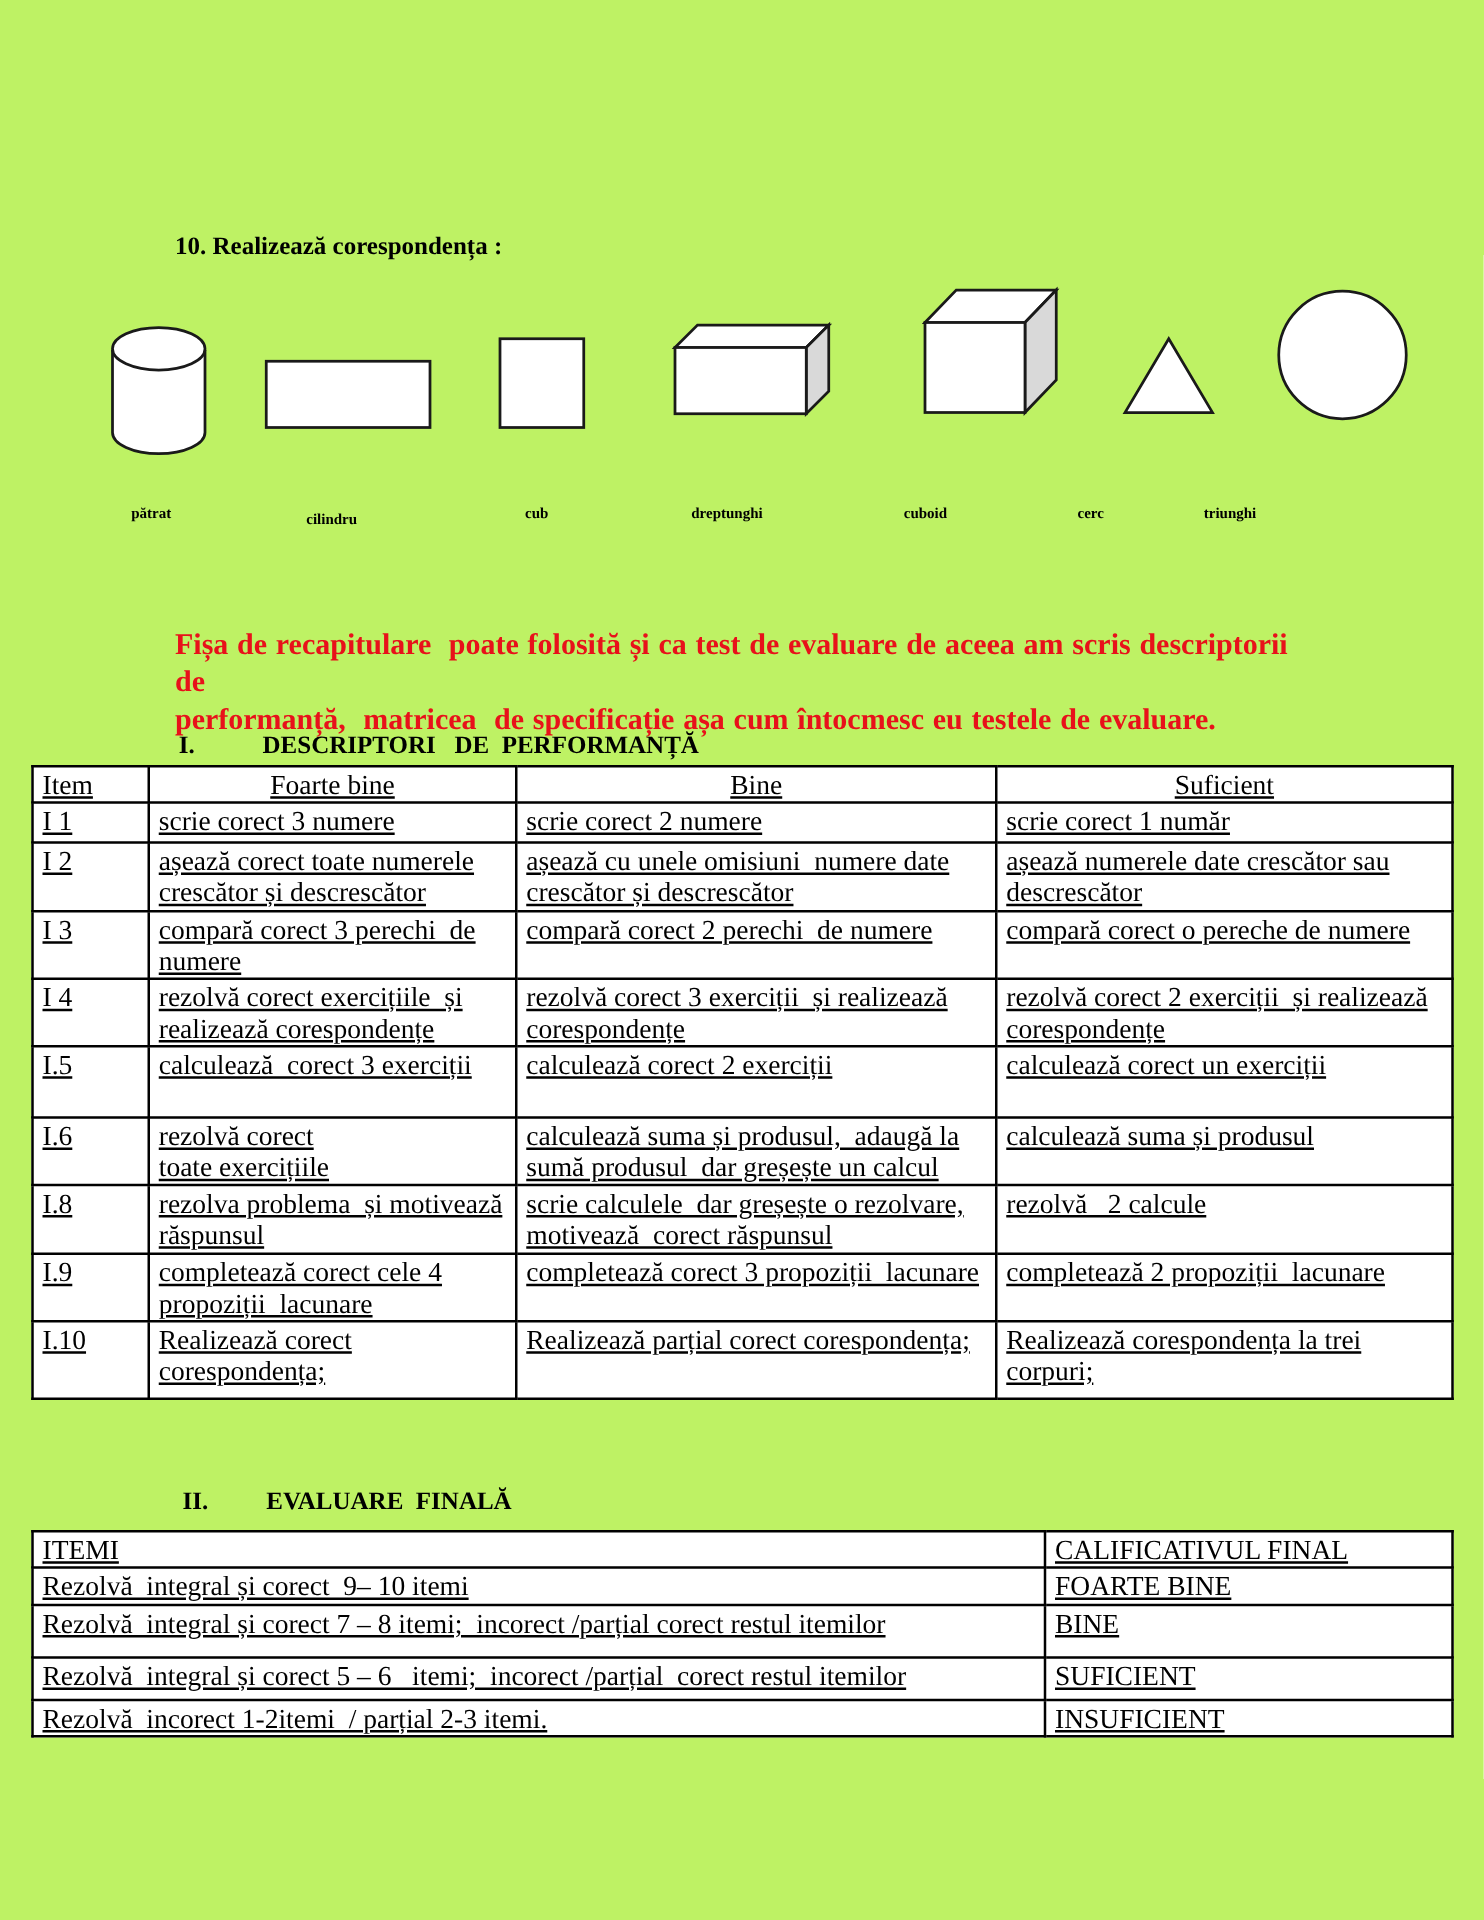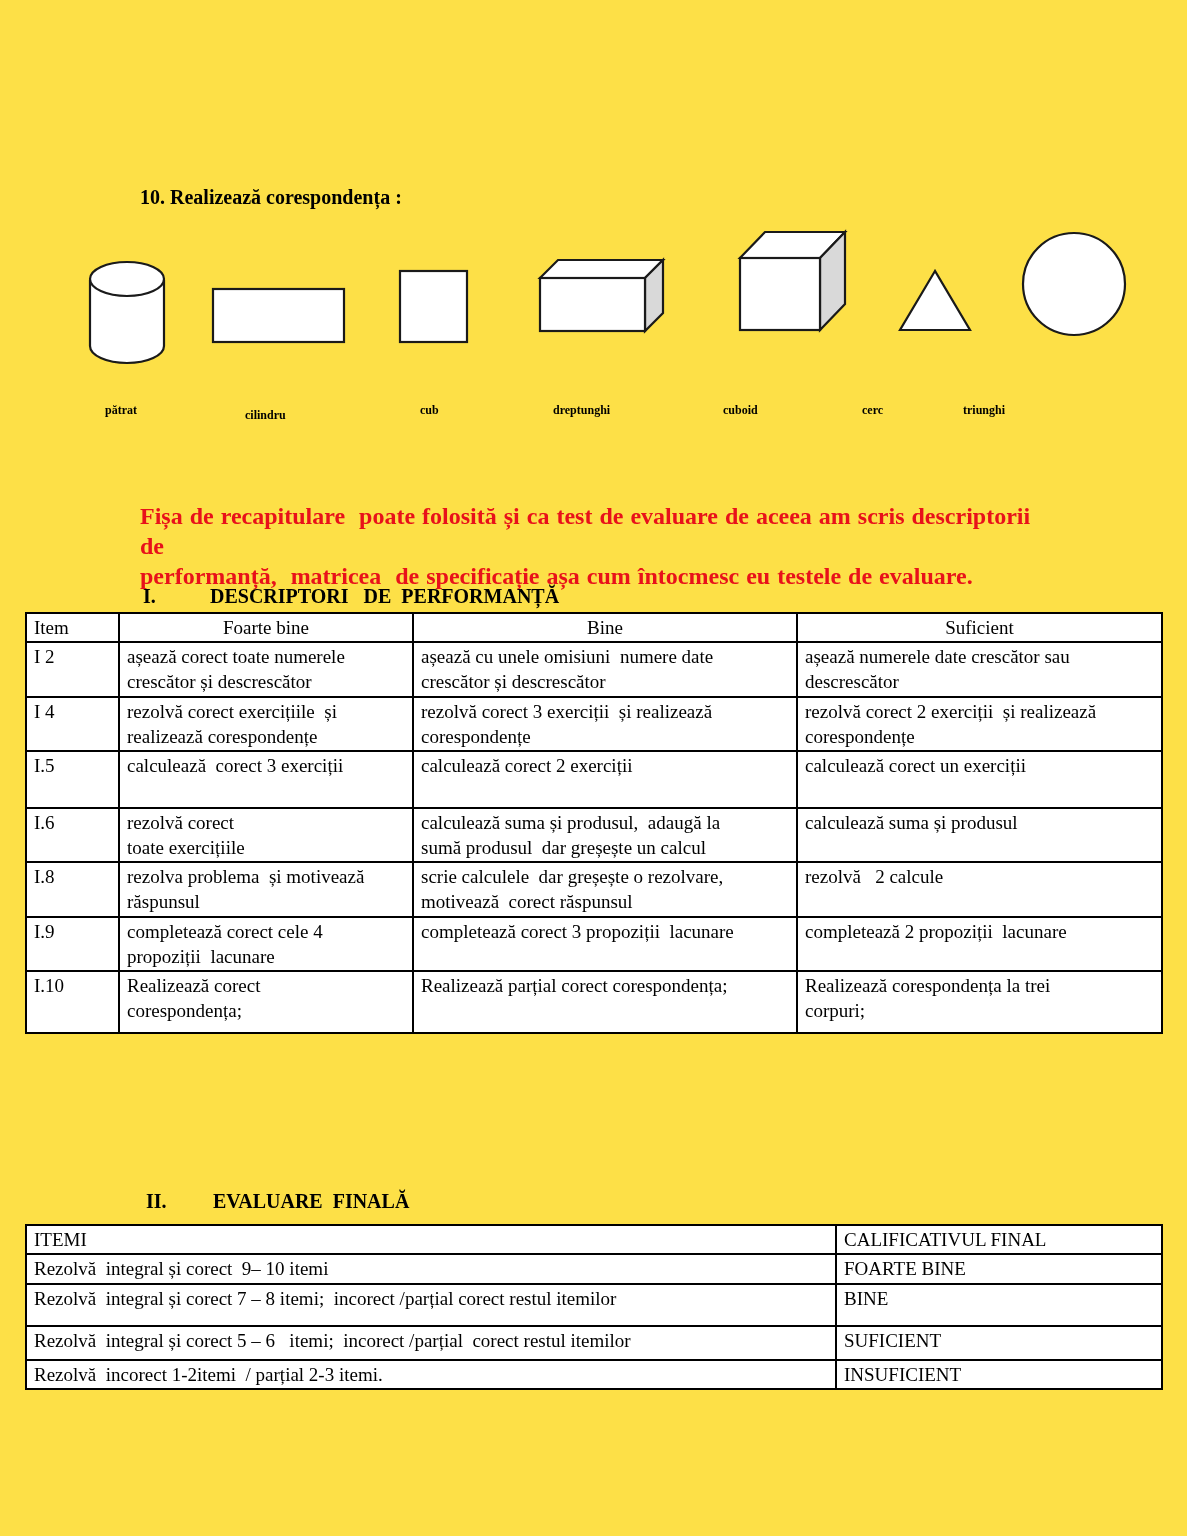--- a/index.html
+++ b/index.html
@@ -1,34 +1,34 @@
 <!DOCTYPE html>
 <html><head>
 <meta charset="utf-8">
 <style>
   html,body { margin:0; padding:0; background:#ffffff; }
   .page {
-    position:relative; width:1187px; height:1536px; background:#fde047;
+    position:relative; width:1187px; height:1536px; background:#bef264;
     font-family:"Liberation Serif","DejaVu Serif",serif; color:#000;
     overflow:hidden;
   }
   .abs { position:absolute; }
   .doc-title { font-weight:bold; font-size:20px; white-space:pre; }
   .shape-label { font-weight:bold; font-size:12px; white-space:pre; }
   .note {
     font-weight:bold; font-size:24px; line-height:30px;
     white-space:pre-wrap; width:910px; word-spacing:1px;
   }
   .section-heading { display:flex; font-weight:bold; font-size:20px; white-space:pre; }
   .sec-num { display:inline-block; width:67px; }
   table { border-collapse:collapse; table-layout:fixed; background:#fff; }
   td, th {
-    border:2px solid #000; font-size:19px; line-height:25px;
+    border:2px solid #000; font-size:22px; line-height:25px;
     vertical-align:top; padding:1px 7px; white-space:pre-wrap;
-    font-weight:normal; text-align:left; overflow:hidden;
+    font-weight:normal; text-align:left; overflow:hidden;text-decoration:underline;
   }
   th.center { text-align:center; }
   svg.shape { display:block; }
 </style>
 </head>
 <body>
 
 <div class="page">
 
   <div class="abs doc-title" style="left:140px; top:186px;">10. Realizează corespondența :</div>
@@ -89,28 +89,41 @@
         <col style="width:384px">
         <col style="width:365px">
       </colgroup>
     <tbody>
         <tr style="height:28px">
       <th>Item</th>
       <th class="center">Foarte bine</th>
       <th class="center">Bine</th>
       <th class="center">Suficient</th>
     </tr>
+    <tr style="height:32px">
+      <td>I 1</td>
+      <td>scrie corect 3 numere</td>
+      <td>scrie corect 2 numere</td>
+      <td>scrie corect 1 număr</td>
+    </tr>
     <tr style="height:55px">
       <td>I 2</td>
       <td>așează corect toate numerele
 crescător și descrescător</td>
       <td>așează cu unele omisiuni  numere date
 crescător și descrescător</td>
       <td>așează numerele date crescător sau
 descrescător</td>
+    </tr>
+    <tr style="height:52px">
+      <td>I 3</td>
+      <td>compară corect 3 perechi  de
+numere</td>
+      <td>compară corect 2 perechi  de numere</td>
+      <td>compară corect o pereche de numere</td>
     </tr>
     <tr style="height:52px">
       <td>I 4</td>
       <td>rezolvă corect exercițiile  și
 realizează corespondențe</td>
       <td>rezolvă corect 3 exerciții  și realizează
 corespondențe</td>
       <td>rezolvă corect 2 exerciții  și realizează
 corespondențe</td>
     </tr>

